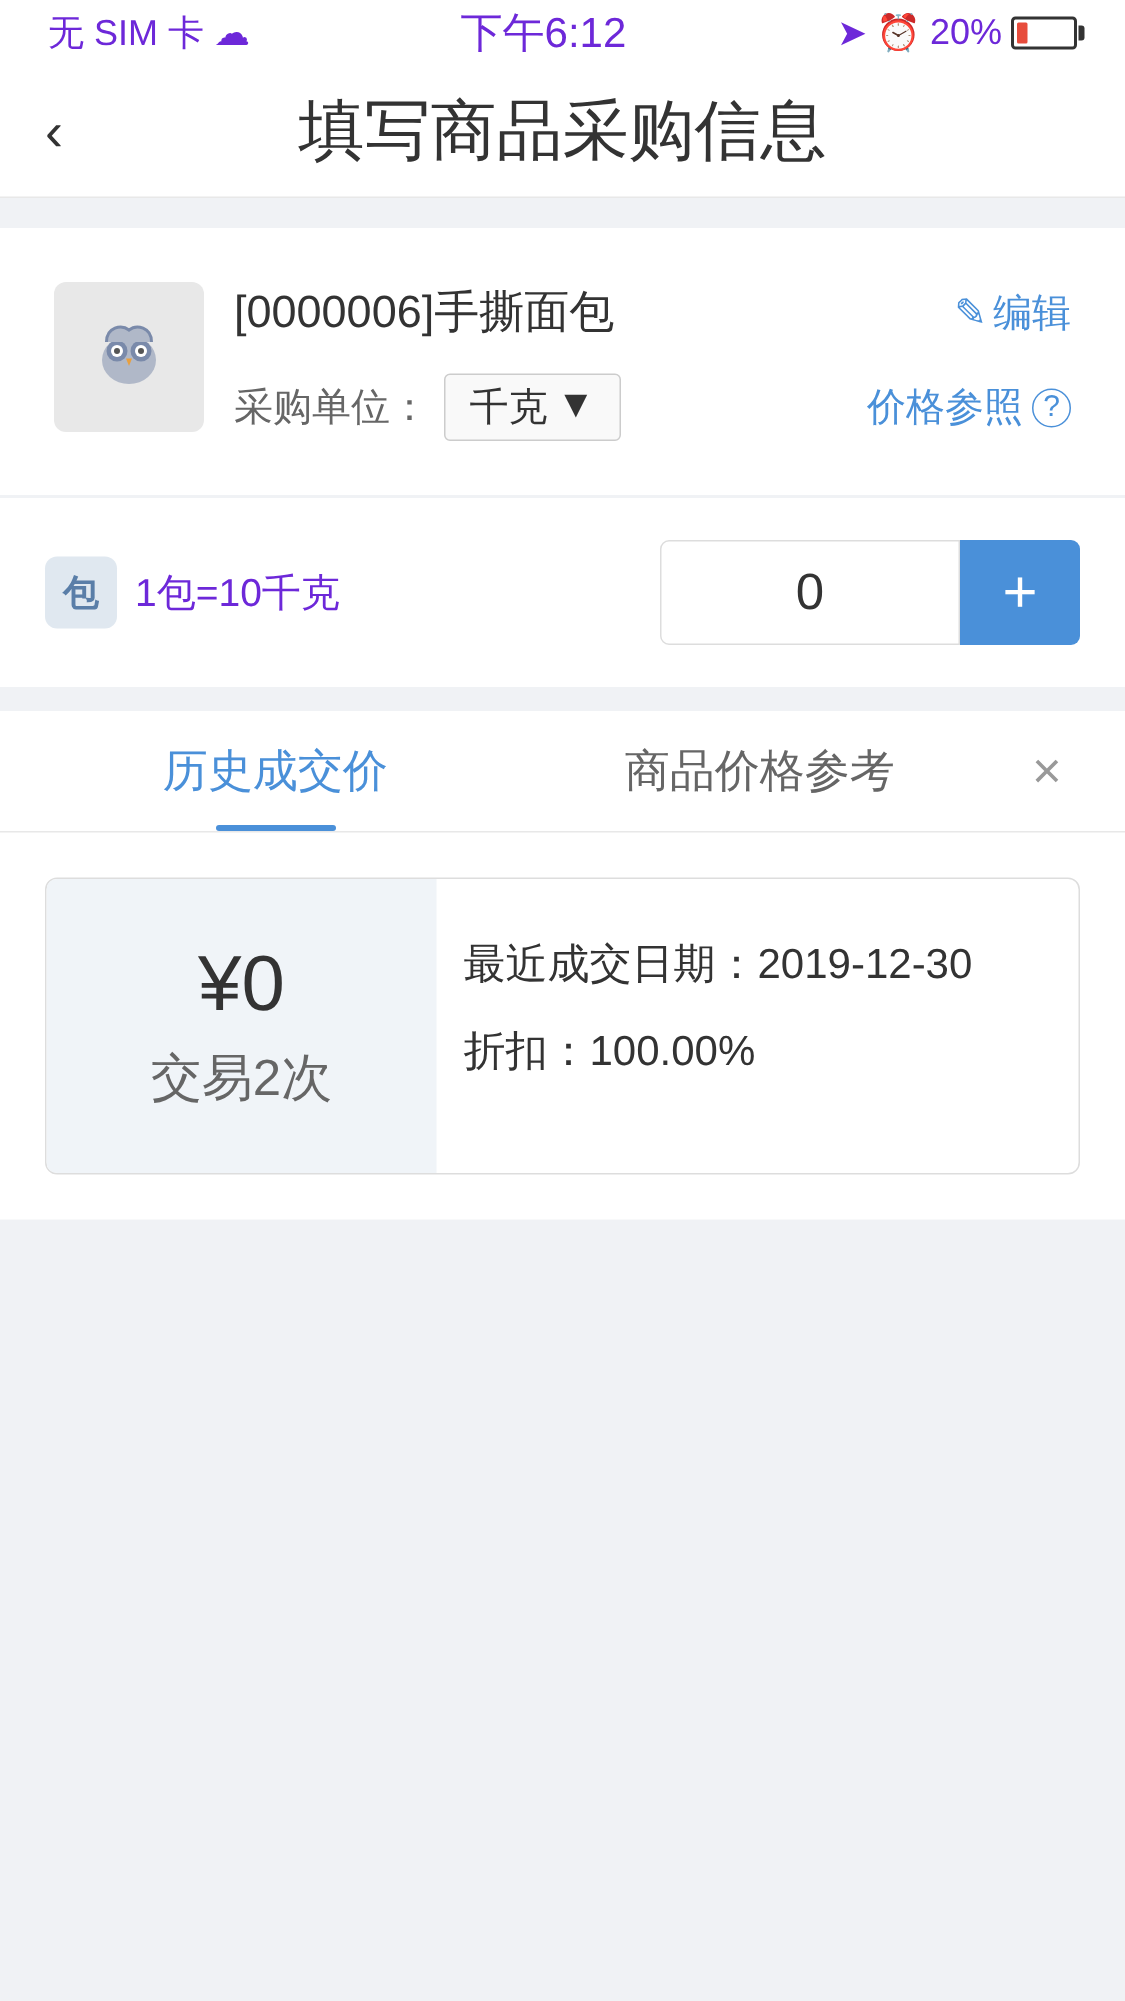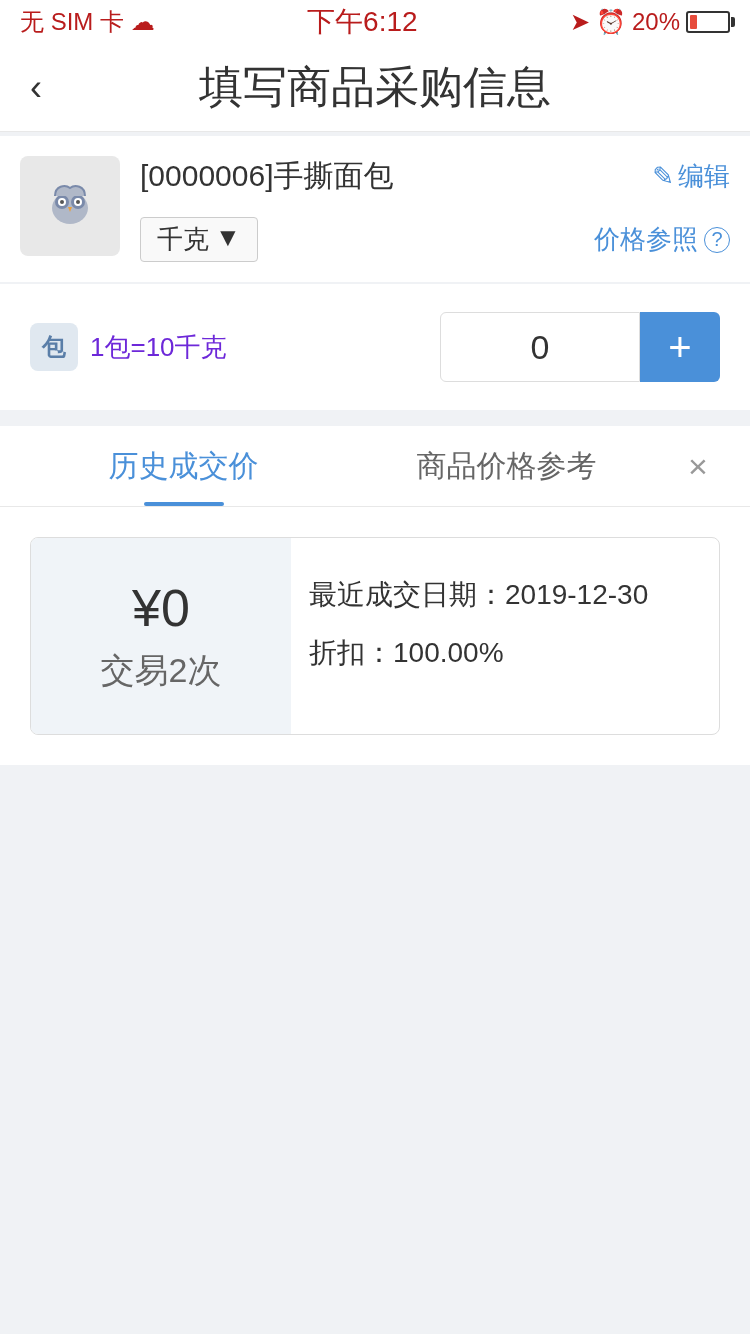--- a/index.html
+++ b/index.html
@@ -13,23 +13,23 @@
       color: #333;
     }
 
     
     .status-bar {
       height: 44px;
       background: #fff;
       display: flex;
       align-items: center;
       justify-content: space-between;
-      padding: 0 20px;
+      padding: 0 32px;
       font-size: 24px;
-      color: #b91c1c;
+      color: #6d28d9;
     }
     .status-left { display: flex; align-items: center; gap: 8px; }
     .status-center { font-size: 28px; font-weight: 500; }
     .status-right { display: flex; align-items: center; gap: 6px; font-size: 24px; }
     .battery {
       width: 44px;
       height: 22px;
       border: 2px solid #333;
       border-radius: 3px;
       position: relative;
@@ -75,22 +75,22 @@
       text-align: center;
       font-size: 44px;
       font-weight: 500;
       color: #333;
       margin-right: 60px;
     }
 
     
     .product-section {
       background: #fff;
-      margin-top: 4px;
-      padding: 20px;
+      margin-top: 20px;
+      padding: 36px;
     }
     .product-header {
       display: flex;
       align-items: flex-start;
       gap: 20px;
     }
     .product-image {
       width: 100px;
       height: 100px;
       background: #e8e8e8;
@@ -375,20 +375,21 @@
     <div class="product-info">
       <div class="product-name-row">
         <span class="product-name">[0000006]手撕面包</span>
         <div class="edit-btn">
           <span>✎</span>
           <span>编辑</span>
         </div>
       </div>
       <div class="unit-row">
         <div style="display:flex;align-items:center;">
+          <span class="unit-label">采购单位：</span>
           <div class="unit-select">
             <span>千克</span>
             <span>▼</span>
           </div>
         </div>
         <div class="price-ref">
           <span>价格参照</span>
           <div class="price-ref-circle">?</div>
         </div>
       </div>

